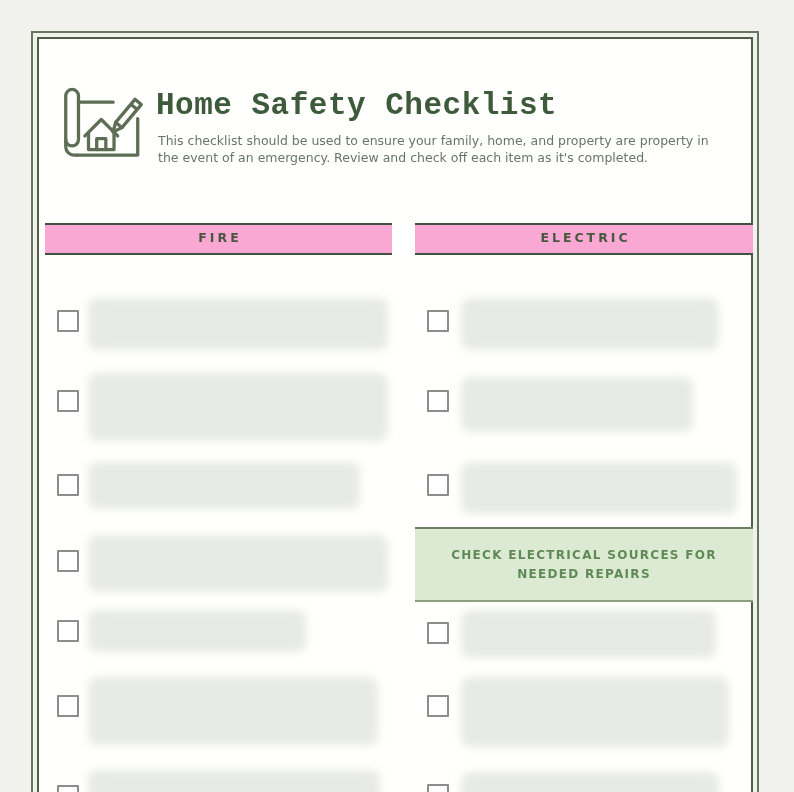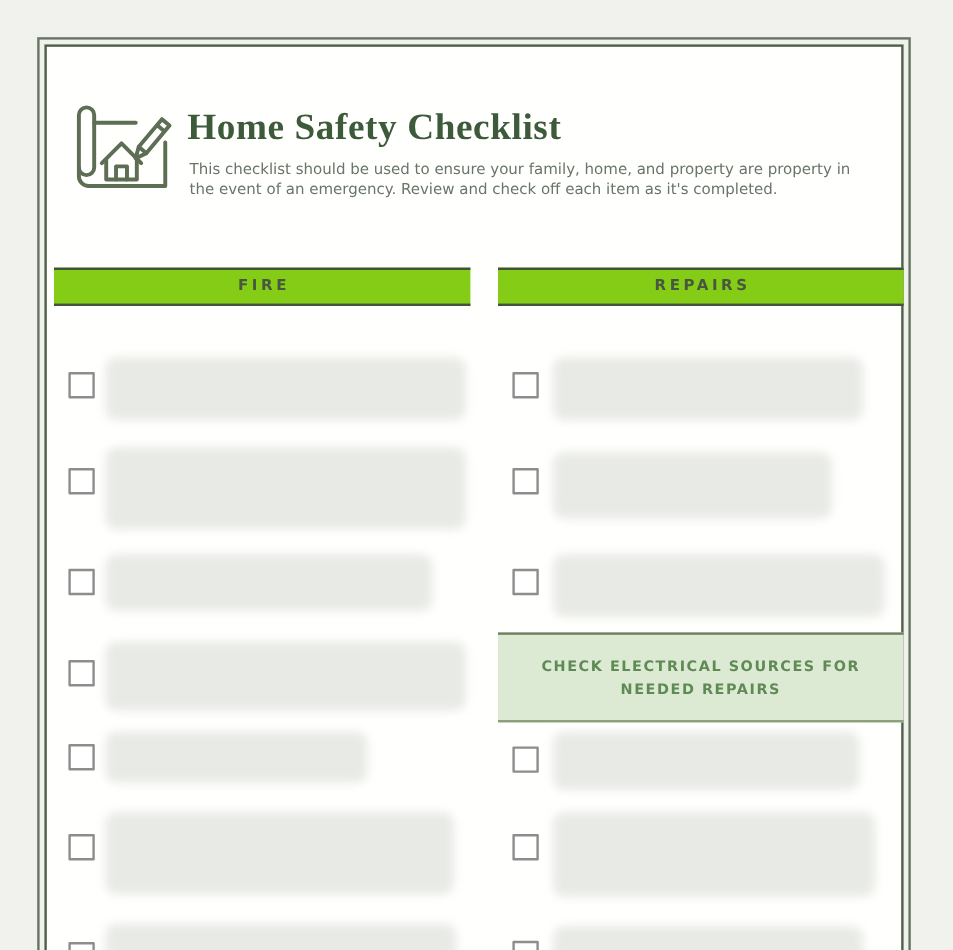--- a/index.html
+++ b/index.html
@@ -20,37 +20,37 @@
   .frame-inner {
     position:absolute; left:37px; top:37px; width:716px; height:860px;
     border:2px solid #4e5e48;
     background:#fffffe;
   }
 
   
   .doc-icon { position:absolute; left:58px; top:84px; width:92px; height:82px; }
   .doc-title {
     position:absolute; left:156px; top:88px;
-    font-family:Liberation Serif, serif;
+    font-family:Liberation Mono, monospace;
     font-weight:bold; font-size:31px; color:#3d5a3a; letter-spacing:0.5px;
     white-space:nowrap;
   }
   .doc-subtitle {
     position:absolute; left:158px; top:133px; width:562px;
     font-size:12.5px; line-height:1.32; color:#68756a;
   }
 
   
   .column { position:absolute; top:223px; }
   .column.fire { left:45px; width:347px; }
   .column.electric { left:415px; width:338px; }
 
   .col-header {
     height:32px;
-    background:#84cc16;
+    background:#f9a8d4;
     border-top:2.5px solid #42523c;
     border-bottom:2.5px solid #42523c;
     color:#48573f;
     font-size:12.5px; font-weight:bold;
     letter-spacing:3px; text-indent:3px;
     text-align:center; line-height:26px;
   }
 
   .items { position:relative; height:600px; }
 
@@ -181,21 +181,21 @@
           <span class="redacted"></span>
         </div>
         <div class="item">
           <span class="checkbox"></span>
           <span class="redacted"></span>
         </div>
       </div>
   </section>
 
   <section class="column electric">
-    <div class="col-header">REPAIRS</div>
+    <div class="col-header">ELECTRIC</div>
     <div class="items">
         <div class="item">
           <span class="checkbox"></span>
           <span class="redacted"></span>
         </div>
         <div class="item">
           <span class="checkbox"></span>
           <span class="redacted"></span>
         </div>
         <div class="item">

